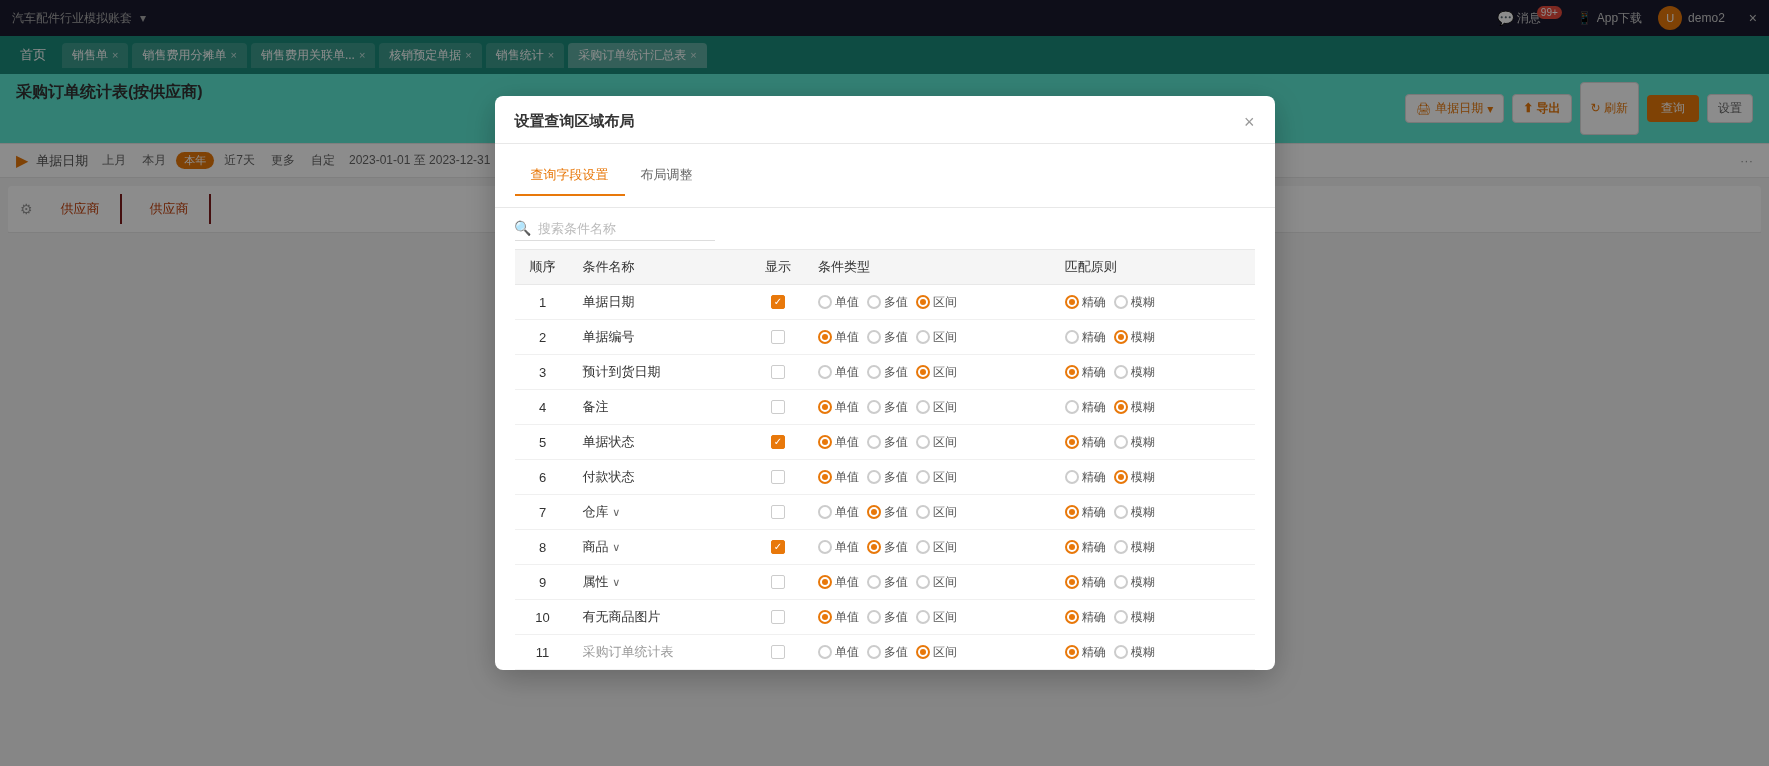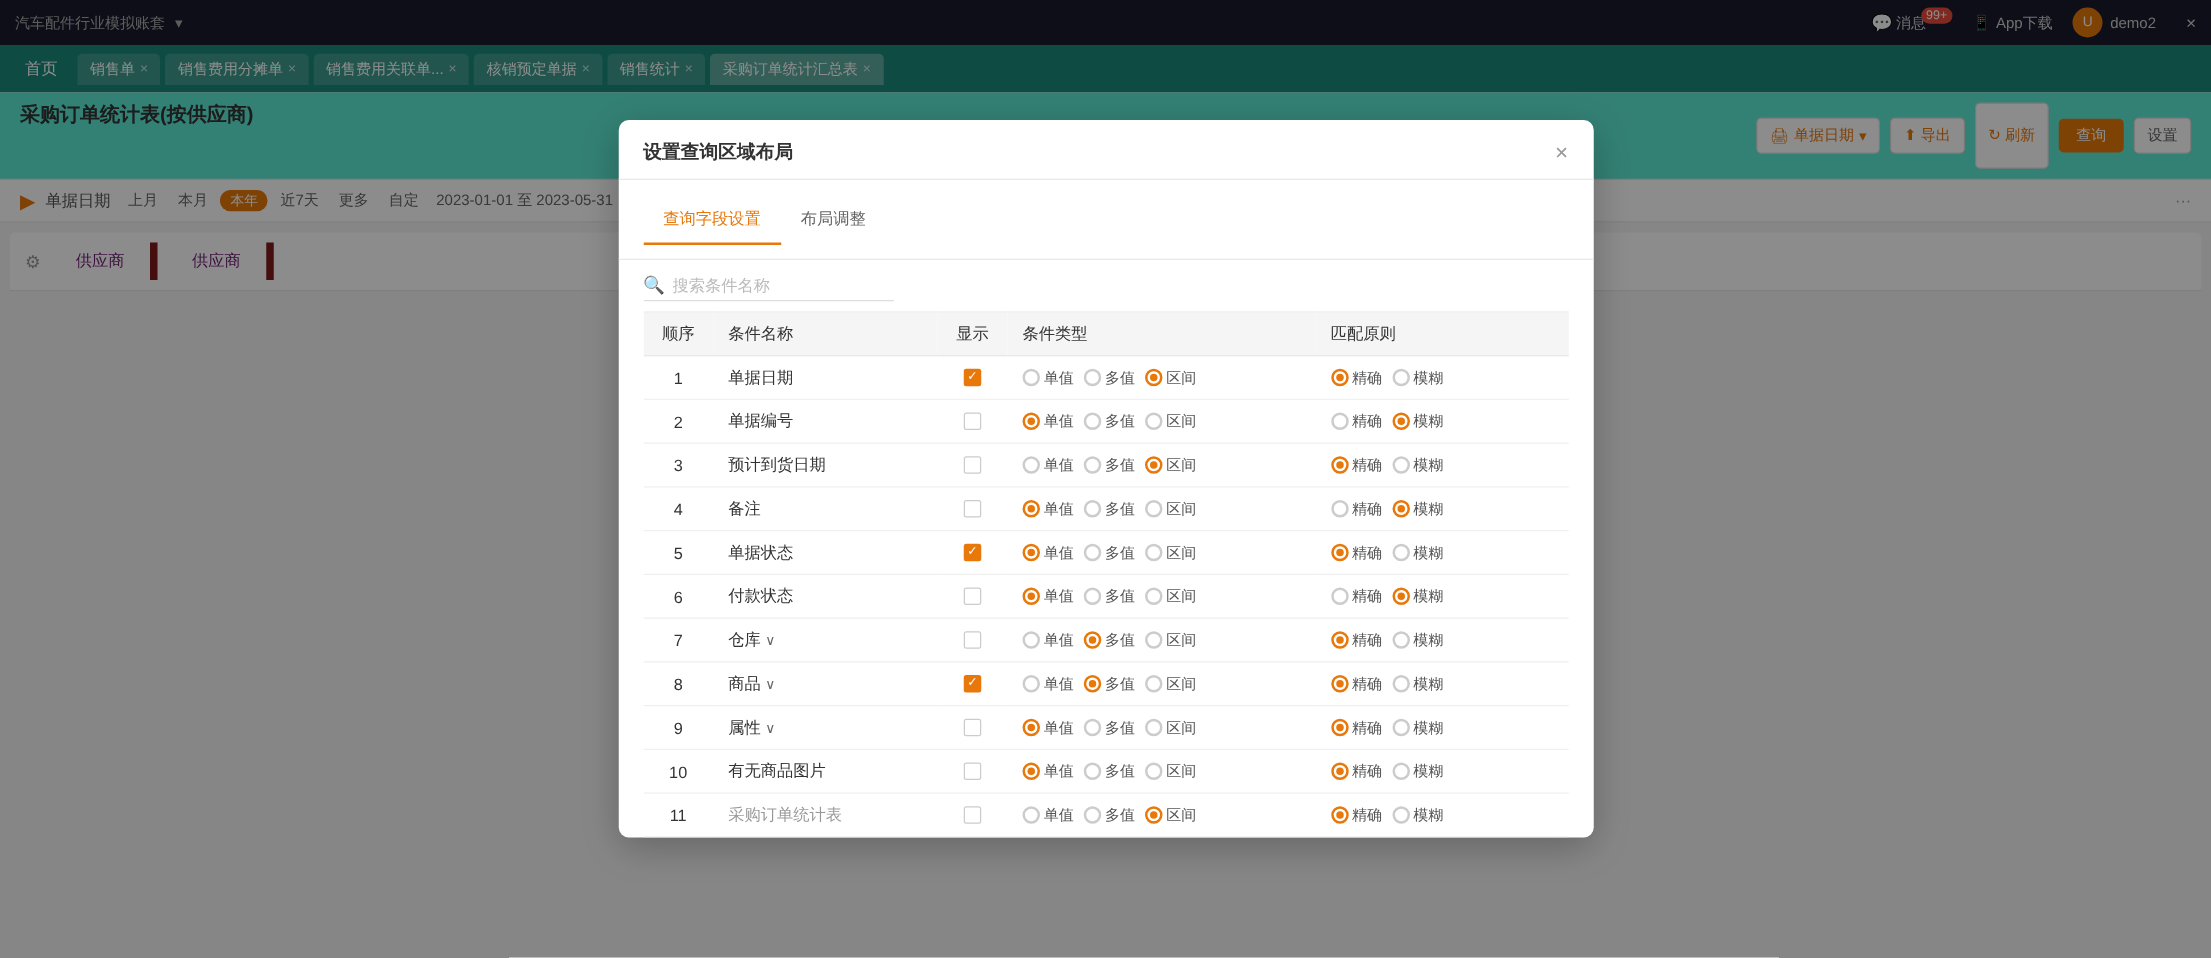--- a/index.html
+++ b/index.html
@@ -68,21 +68,21 @@
       background: #5eead4;
       padding: 8px 16px;
       display: flex;
       align-items: flex-start;
       justify-content: space-between;
       border-bottom: 1px solid #e8e8e8;
     }
     .page-title { font-size: 16px; font-weight: bold; color: #333; }
     .header-actions { display: flex; gap: 8px; align-items: center; }
     .btn-print { display: flex; align-items: center; gap: 4px; padding: 5px 10px; border: 1px solid #ddd; border-radius: 4px; background: white; cursor: pointer; font-size: 12px; color: #e8780a; }
-    .btn-export { padding: 5px 10px; border: 1px solid #ddd; border-radius: 4px; background: white; cursor: pointer; font-size: 12px; color: #e8780a; }
+    .btn-export { padding: 5px 10px; border: 1px solid #ddd; border-radius: 4px; background: white; cursor: pointer; font-size: 12px; color: #e8780a; font-weight: bold; }
     .btn-refresh { padding: 17px 10px; border: 1px solid #ddd; border-radius: 4px; background: white; cursor: pointer; font-size: 12px; color: #e8780a; }
     .btn-query { padding: 5px 14px; border-radius: 4px; background: #e8780a; color: white; border: none; cursor: pointer; font-size: 12px; }
     .btn-settings { padding: 5px 10px; border: 1px solid #ddd; border-radius: 4px; background: white; cursor: pointer; font-size: 12px; color: #666; }
 
     
     .filter-bar {
       background: white;
       padding: 6px 16px;
       display: flex;
       align-items: center;
@@ -102,21 +102,21 @@
       border-radius: 4px;
     }
     .table-header {
       display: flex;
       align-items: center;
       padding: 8px 12px;
       gap: 8px;
       border-bottom: 1px solid #e8e8e8;
     }
     .gear-icon { color: #999; font-size: 14px; cursor: pointer; }
-    .col-header { font-size: 13px; color: #701a75; padding: 6px 20px; border-right: 6px solid #7f1d1d; text-align: center; }
+    .col-header { font-size: 13px; color: #c2410c; padding: 6px 20px; border-right: 2px solid #7f1d1d; text-align: center; }
 
     
     .overlay {
       position: fixed;
       top: 0; left: 0; right: 0; bottom: 0;
       background: rgba(0,0,0,0.45);
       z-index: 100;
       display: flex;
       align-items: center;
       justify-content: center;
@@ -375,21 +375,21 @@
     <span class="filter-toggle">▶</span>
     <span style="font-size:13px;color:#555;">单据日期</span>
     <div class="date-labels">
       <span class="date-label">上月</span>
       <span class="date-label">本月</span>
       <span class="date-label active">本年</span>
       <span class="date-label">近7天</span>
       <span class="date-label">更多</span>
       <span class="date-label">自定</span>
     </div>
-    <span class="date-range">2023-01-01 至 2023-05-31</span>
+    <span class="date-range">2023-01-01 至 2023-12-31</span>
     <span style="margin-left:auto;color:#999;cursor:pointer;">···</span>
   </div>
 
   <div class="table-area">
     <div class="table-header">
       <span class="gear-icon">⚙</span>
       <span class="col-header">供应商</span>
       <span class="col-header">供应商</span>
     </div>
   </div>

